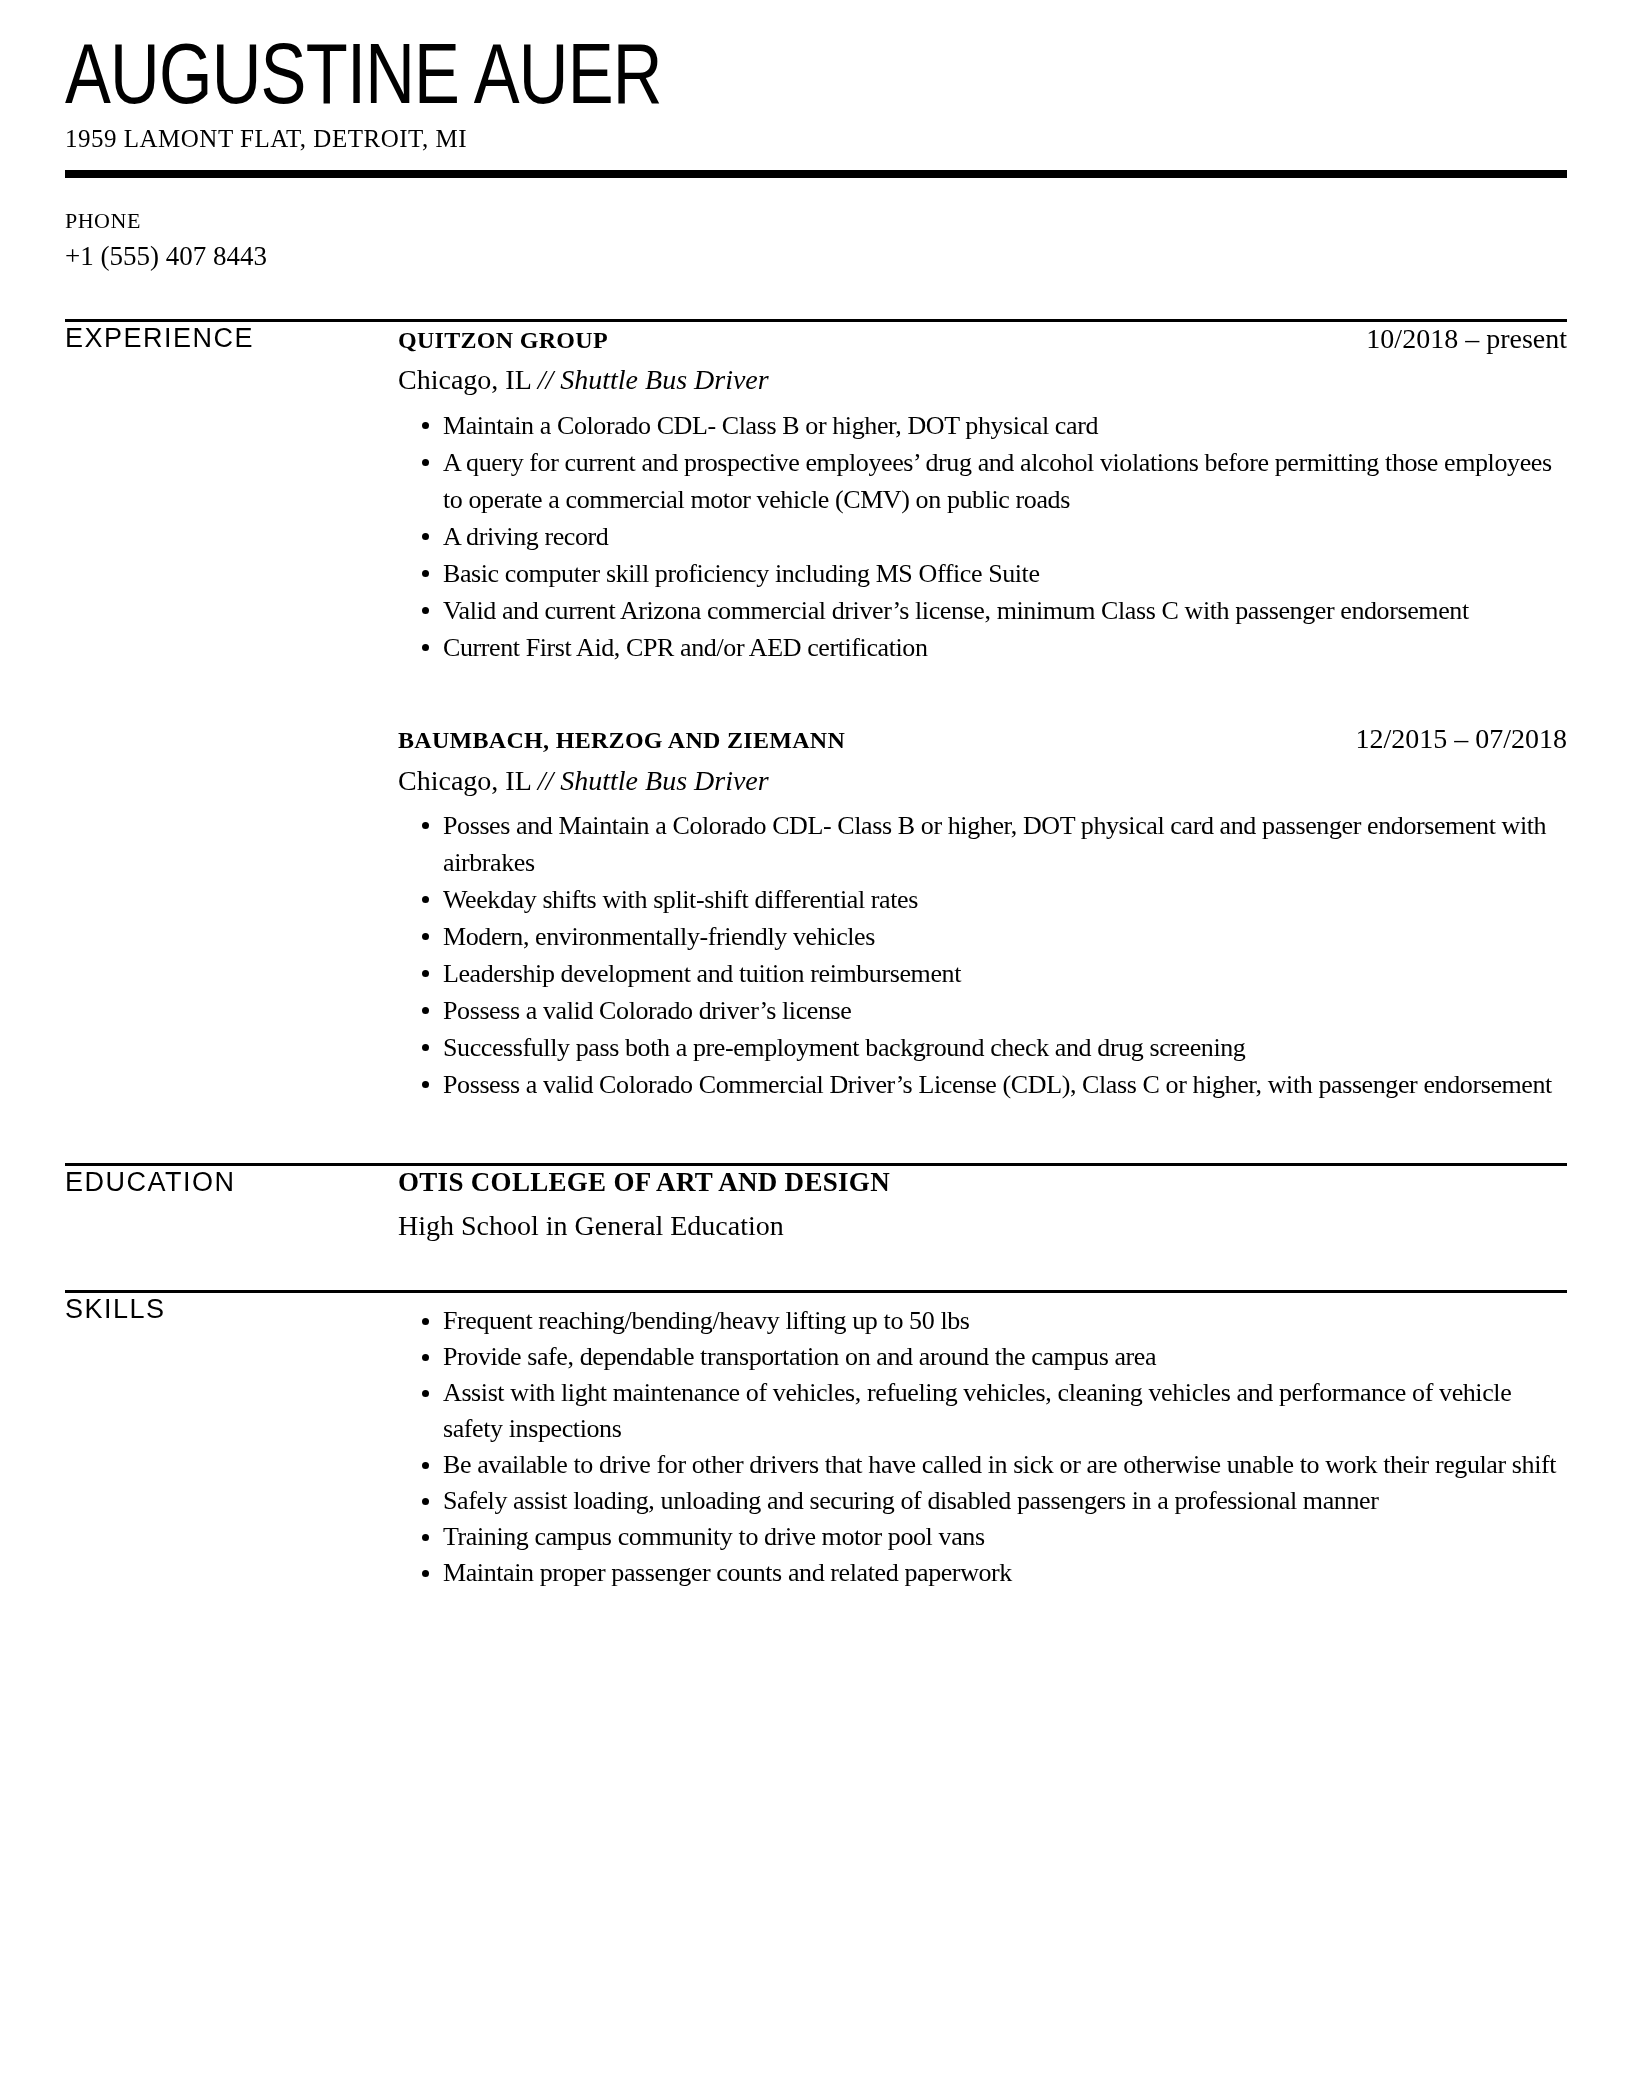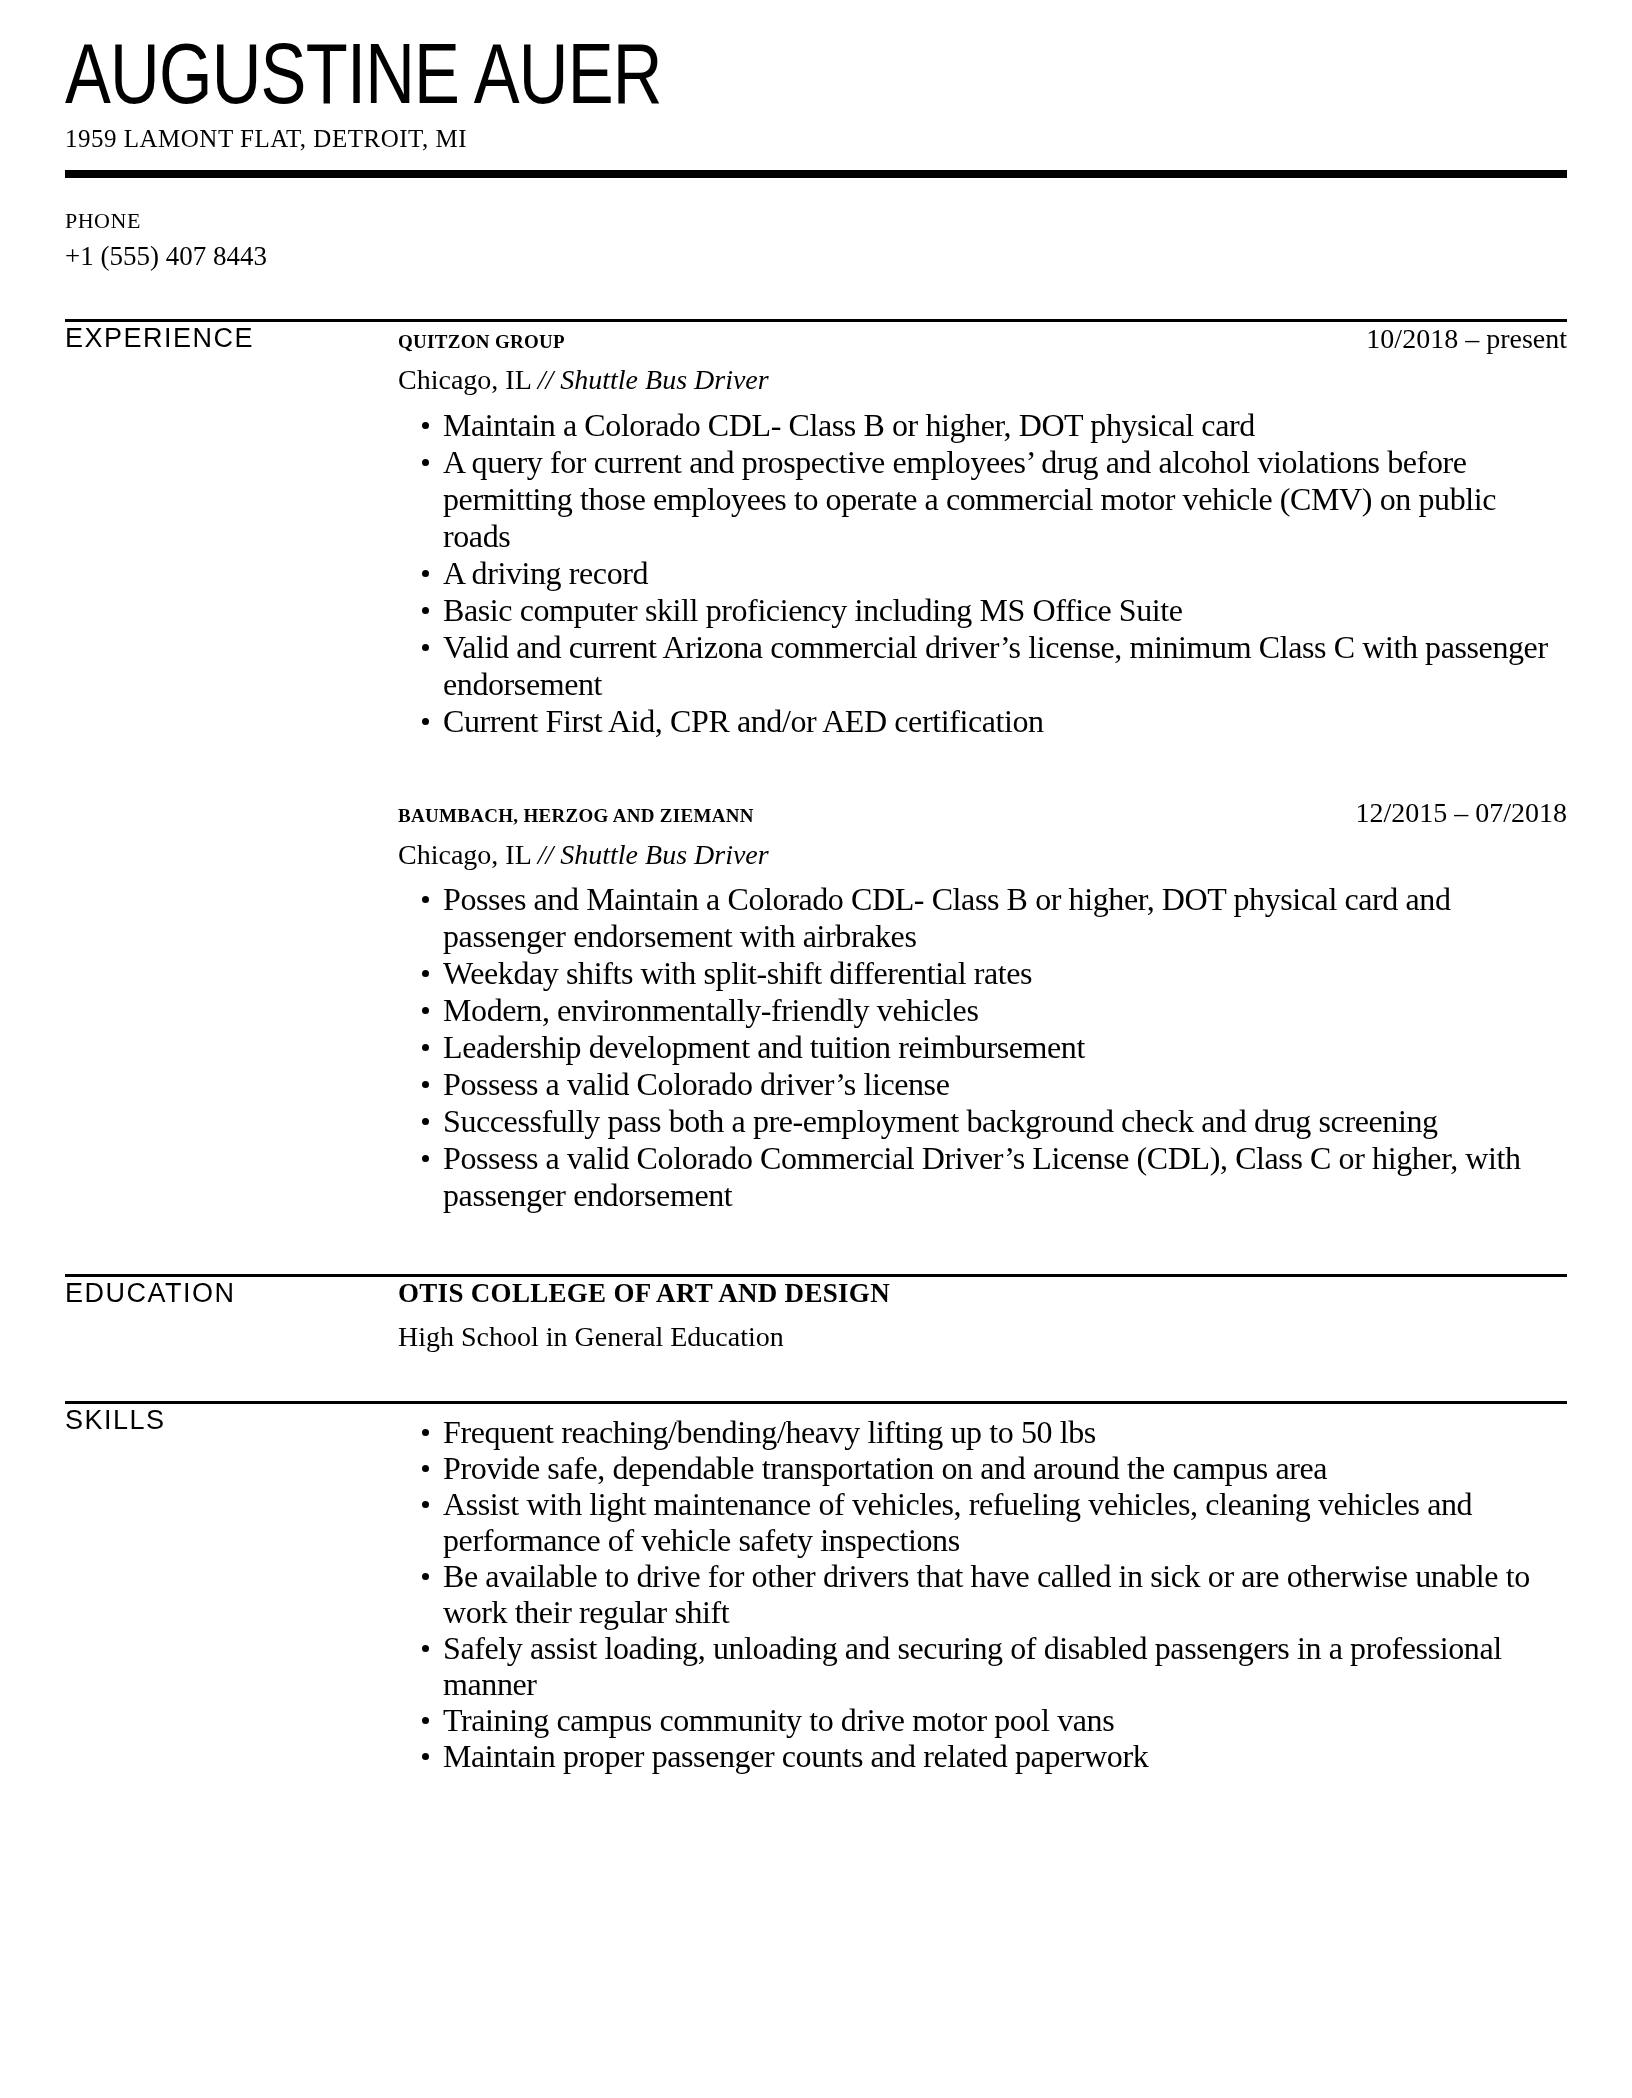--- a/index.html
+++ b/index.html
@@ -71,21 +71,21 @@
     line-height: 1.2;
   }
 
   .job + .job { margin-top: 56px; }
   .job-head {
     display: flex;
     justify-content: space-between;
     align-items: baseline;
   }
   .company {
-    font-size: 19px;
+    font-size: 24px;
     font-weight: 700;
     letter-spacing: 0.3px;
     line-height: 1.2;
   }
   .dates {
     font-size: 28px;
     line-height: 1.2;
     white-space: nowrap;
   }
   .subtitle {
@@ -96,21 +96,21 @@
   .subtitle .role { font-style: italic; }
 
   ul.bullets {
     list-style: none;
     margin: 10px 0 0 0;
     padding: 0;
   }
   ul.bullets li {
     position: relative;
     padding-left: 45px;
-    font-size: 32px;
+    font-size: 26px;
     letter-spacing: -0.4px;
     line-height: 37px;
   }
   ul.bullets li::before {
     content: "";
     position: absolute;
     left: 24px;
     top: 15px;
     width: 7px;
     height: 7px;

